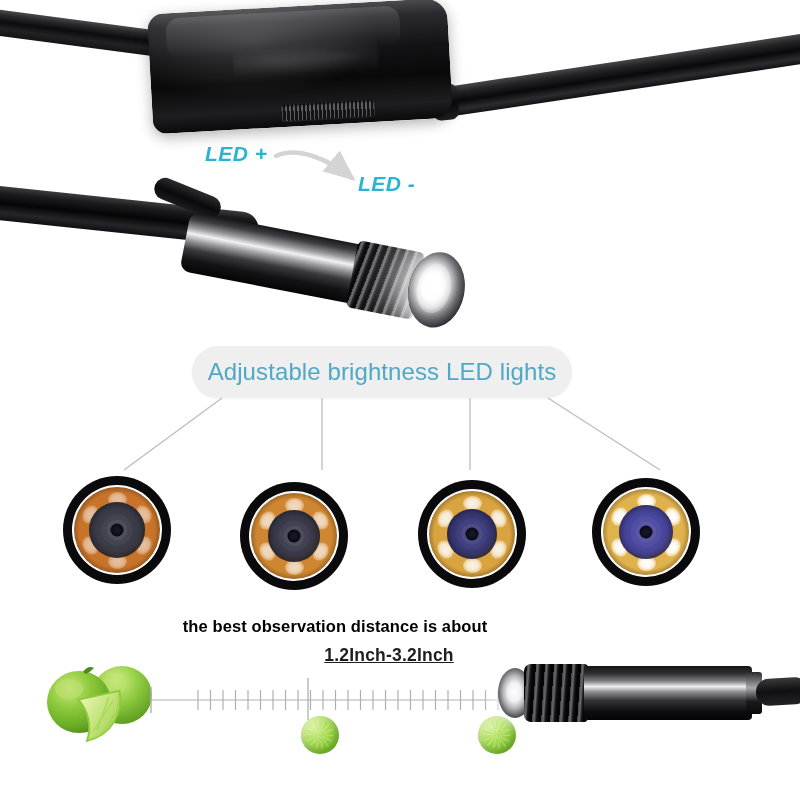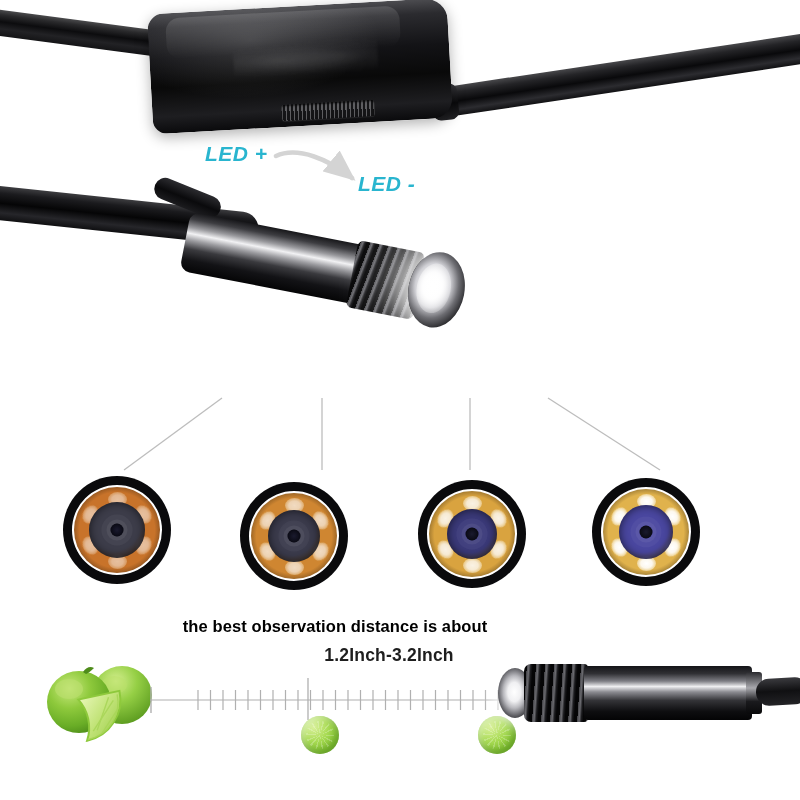--- a/index.html
+++ b/index.html
@@ -231,21 +231,21 @@
   }
   .dist-line1 .inner { margin-left: -22px; }
   .dist-line2 {
     left: 0; top: 645px; width: 800px;
     text-align: center;
     color: #1e1e1e;
     font-size: 17.5px;
     font-weight: 700;
     letter-spacing: 0.2px;
   }
-  .dist-line2 .inner { margin-left: -22px; }
+  .dist-line2 .inner { margin-left: -22px; text-decoration: underline; }
 
   
   .limes { left: 36px; top: 657px; width: 134px; height: 92px; }
 
   
   .ruler { left: 150px; top: 676px; width: 510px; height: 44px; }
 
   
   .lime-dot {
     position:absolute;
@@ -337,20 +337,23 @@
   </svg>
 
   <div class="abs probe-tail"></div>
   <div class="abs probe-main">
     <div class="probe-barrel"></div>
     <div class="probe-thread"></div>
     <div class="probe-lens-ring"></div>
     <div class="probe-lens-glow"></div>
   </div>
 
+  <div class="abs callout">
+    <span class="callout-text">Adjustable brightness LED lights</span>
+  </div>
 
   <svg class="abs" style="left:0;top:390px;width:800px;height:110px;" viewBox="0 0 800 110">
     <line x1="222" y1="8" x2="124" y2="80" stroke="#bdbdbd" stroke-width="1.3"></line>
     <line x1="322" y1="8" x2="322" y2="80" stroke="#bdbdbd" stroke-width="1.3"></line>
     <line x1="470" y1="8" x2="470" y2="80" stroke="#bdbdbd" stroke-width="1.3"></line>
     <line x1="548" y1="8" x2="660" y2="80" stroke="#bdbdbd" stroke-width="1.3"></line>
   </svg>
 
   <div class="abs led-row" id="led-row">
       <div class="led-circle" style="left: 63px; top: 6px;">

